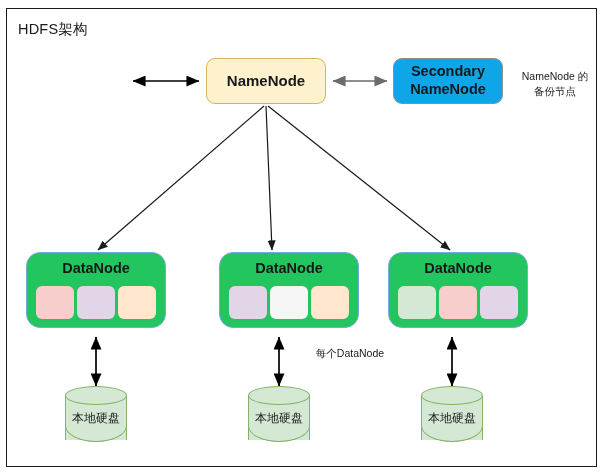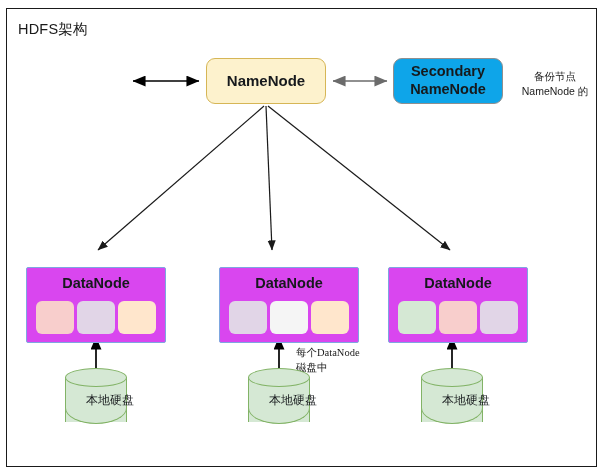--- a/index.html
+++ b/index.html
@@ -84,32 +84,32 @@
     text-align: center;
     line-height: 1.42;
   }
   .mid-note {
     position: absolute;
     left: 296px;
     top: 346px;
     width: 108px;
     font-size: 10.5px;
     color: #1a1a1a;
+    text-align: center;
     line-height: 1.42;
-    font-family: Liberation Serif, serif;
   }
   .datanode {
     position: absolute;
     box-sizing: border-box;
     width: 140px;
     height: 76px;
-    top: 267px;
-    background: #d946ef;
+    top: 252px;
+    background: #22c55e;
     border: 1.4px solid #7ea6e0;
-    border-radius: 2px;
+    border-radius: 14px;
   }
   .datanode .dn-label {
     position: absolute;
     left: 0; right: 0;
     top: 7px;
     text-align: center;
     font-size: 14.5px;
     font-weight: bold;
     color: #16191c;
   }
@@ -129,22 +129,21 @@
     border-radius: 6px;
   }
   .dn1 { left: 26px; }
   .dn2 { left: 219px; }
   .dn3 { left: 388px; }
 
   .cylinder {
     position: absolute;
     width: 62px;
     height: 62px;
-    top: 368px;
-    padding-left: 28px;
+    top: 386px;
   }
   .cyl-body {
     position: absolute;
     left: 0; top: 9px;
     width: 62px;
     height: 45px;
     box-sizing: border-box;
     background: #d5e8d4;
     border-left: 1.4px solid #82b366;
     border-right: 1.4px solid #82b366;
@@ -228,22 +227,22 @@
   <div class="node node-namenode">
     <span>NameNode</span>
   </div>
 
   <div class="node node-secondary">
     <span>Secondary</span>
     <span>NameNode</span>
   </div>
 
   <div class="side-note">
+    <div>NameNode 的</div>
     <div>备份节点</div>
-    <div>NameNode 的</div>
   </div>
 
   <div class="datanode dn1">
     <div class="dn-label">DataNode</div>
     <div class="blocks">
       <div class="block" style="background:#f8cecc"></div>
       <div class="block" style="background:#e1d5e7"></div>
       <div class="block" style="background:#ffe6cc"></div>
     </div>
   </div>
@@ -261,21 +260,20 @@
     <div class="dn-label">DataNode</div>
     <div class="blocks">
       <div class="block" style="background:#d5e8d4"></div>
       <div class="block" style="background:#f8cecc"></div>
       <div class="block" style="background:#e1d5e7"></div>
     </div>
   </div>
 
   <div class="mid-note">
     <div>每个DataNode</div>
-    <div>磁盘中</div>
   </div>
 
   <div class="cylinder cy1">
     <div class="cyl-body"></div>
     <div class="cyl-bottom"></div>
     <div class="cyl-top"></div>
     <div class="cyl-label">本地硬盘</div>
   </div>
 
   <div class="cylinder cy2">

